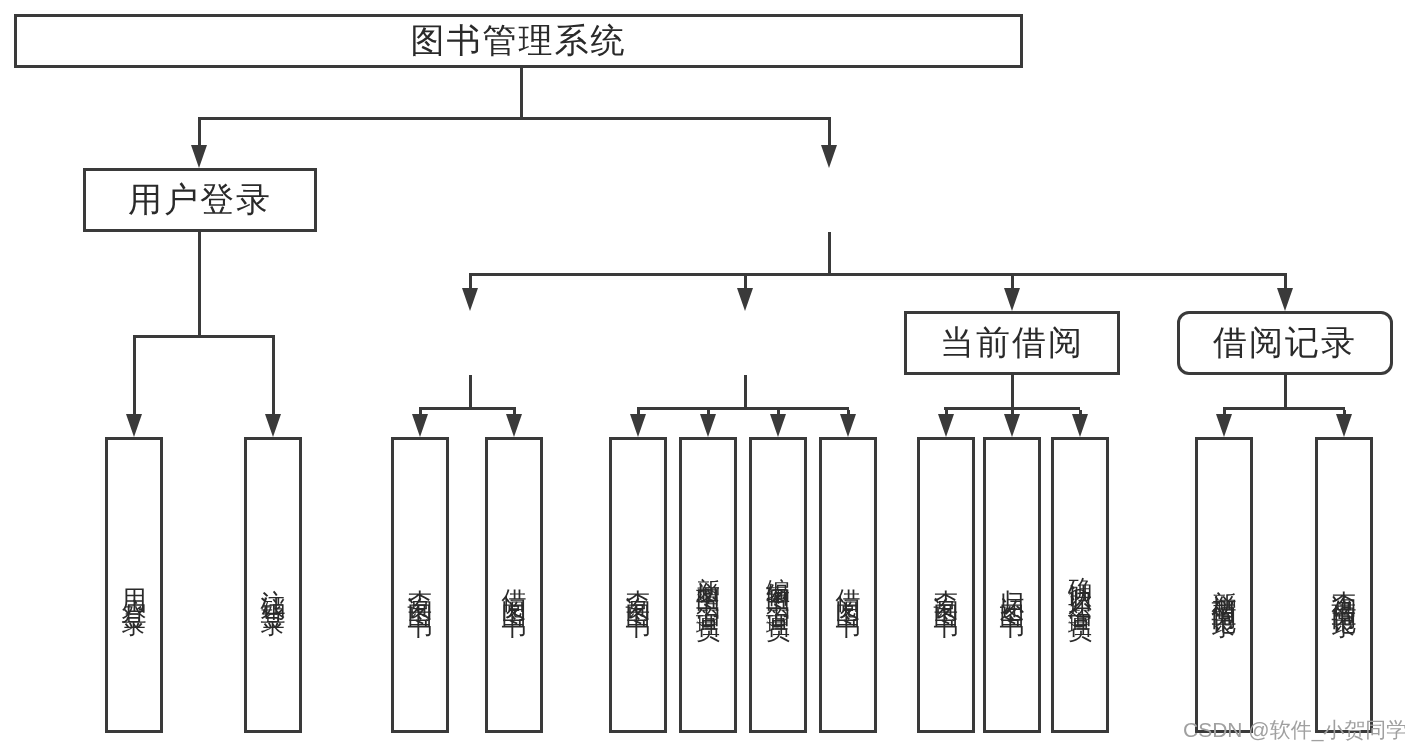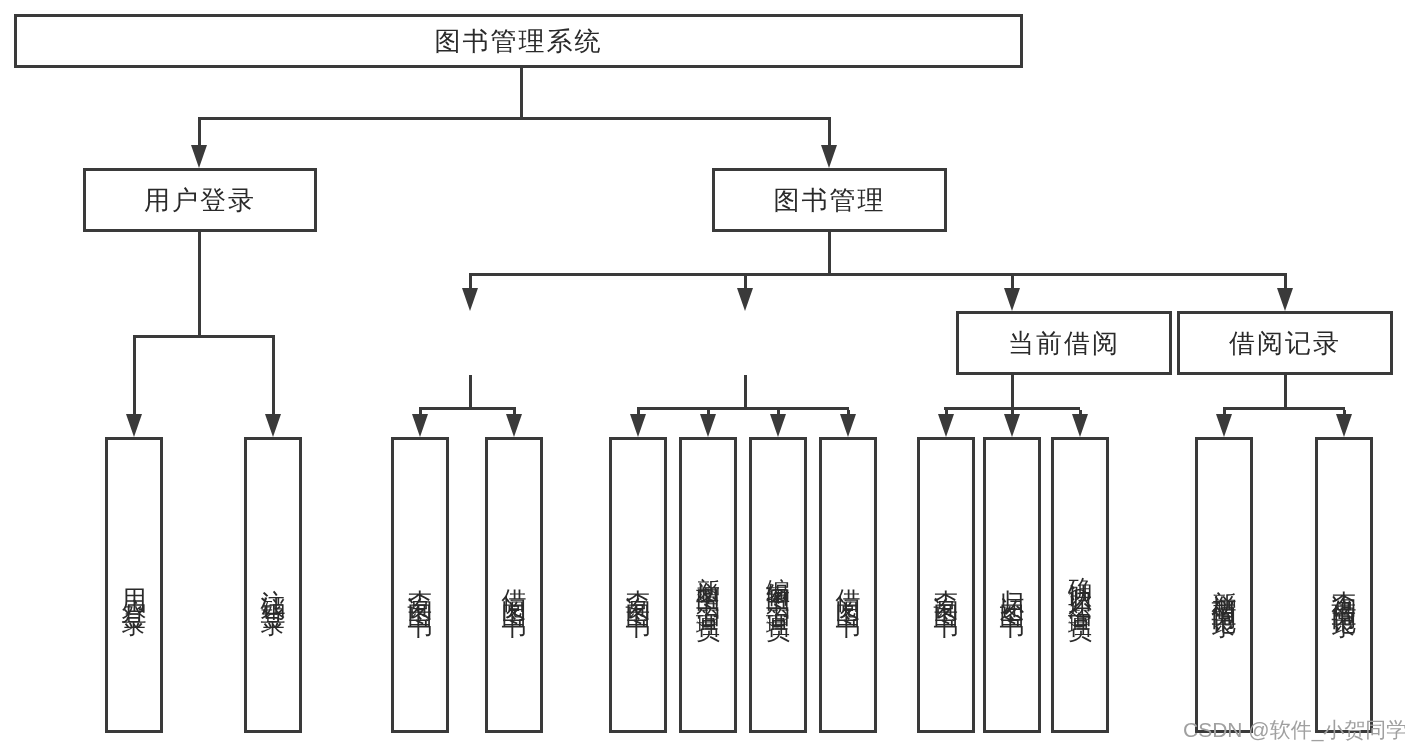--- a/index.html
+++ b/index.html
@@ -13,21 +13,21 @@
     color: #2a2a2a;
   }
   .node {
     position: absolute;
     box-sizing: border-box;
     border: 3px solid #3a3a3a;
     background: #ffffff;
     display: flex;
     align-items: center;
     justify-content: center;
-    font-size: 26px;
+    font-size: 34px;
     letter-spacing: 2px;
     color: #2a2a2a;
   }
   .leaf {
     position: absolute;
     box-sizing: border-box;
     border: 3px solid #3a3a3a;
     background: #ffffff;
     display: flex;
     align-items: center;
@@ -84,23 +84,20 @@
       <div class="tri"></div>
     </div>
   <div class="arrow" style="left:821px; top:120px; height:48px;">
       <div class="shaft"></div>
       <div class="tri"></div>
     </div>
 
   <div class="node" style="left:83px; top:168px; width:234px; height:64px;">
     <span>用户登录</span>
   </div>
-  <div class="node" style="left:712px; top:168px; width:235px; height:64px;">
-    <span>图书管理</span>
-  </div>
 
   <div class="vline" style="left:198px; top:232px; height:106px;"></div>
   <div class="hline" style="left:133px; top:335px; width:142px;"></div>
   <div class="arrow" style="left:126px; top:338px; height:99px;">
       <div class="shaft"></div>
       <div class="tri"></div>
     </div>
   <div class="arrow" style="left:265px; top:338px; height:99px;">
       <div class="shaft"></div>
       <div class="tri"></div>
@@ -118,24 +115,24 @@
     </div>
   <div class="arrow" style="left:1004px; top:276px; height:35px;">
       <div class="shaft"></div>
       <div class="tri"></div>
     </div>
   <div class="arrow" style="left:1277px; top:276px; height:35px;">
       <div class="shaft"></div>
       <div class="tri"></div>
     </div>
 
-  <div class="node" style="left:956px; top:311px; width:216px; height:64px;">
+  <div class="node" style="left:904px; top:311px; width:216px; height:64px;">
     <span>当前借阅</span>
   </div>
-  <div class="node" style="left:1177px; top:311px; width:216px; height:64px;">
+  <div class="node" style="left:1177px; top:311px; width:216px; height:64px;border-radius:12px;">
     <span>借阅记录</span>
   </div>
 
   <div class="vline" style="left:469px; top:375px; height:35px;"></div>
   <div class="vline" style="left:744px; top:375px; height:35px;"></div>
   <div class="vline" style="left:1011px; top:375px; height:35px;"></div>
   <div class="vline" style="left:1284px; top:375px; height:35px;"></div>
 
   <div class="hline" style="left:419px; top:407px; width:97px;"></div>
   <div class="hline" style="left:637px; top:407px; width:212px;"></div>

